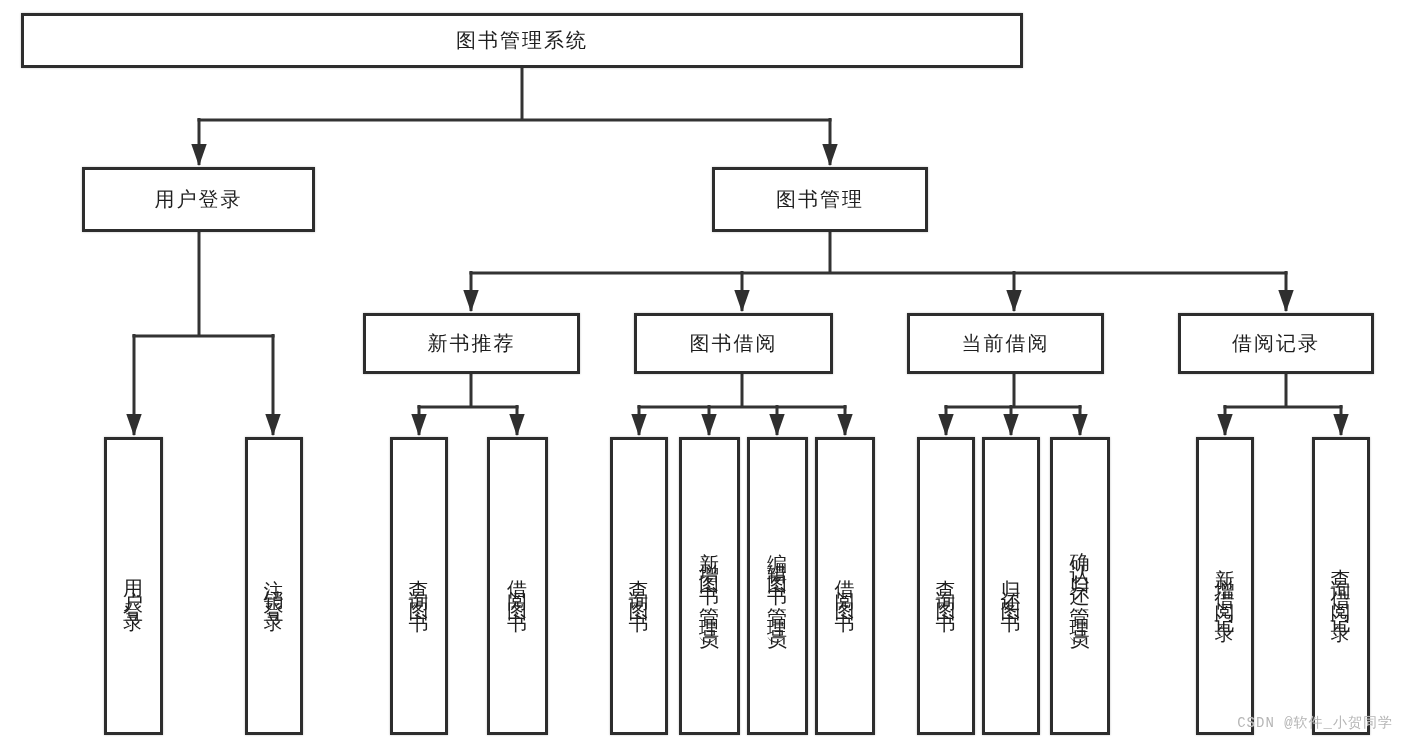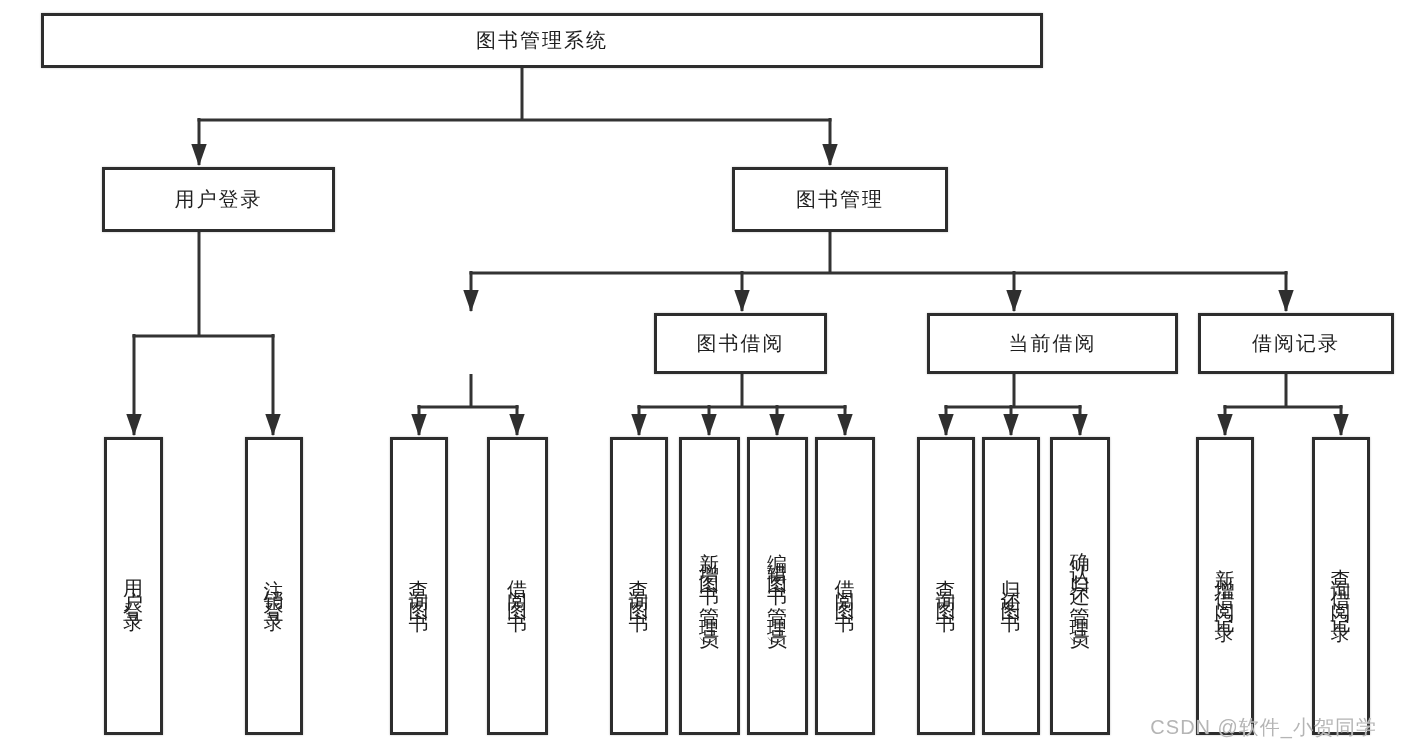--- a/index.html
+++ b/index.html
@@ -19,21 +19,20 @@
     overflow:hidden;
   }
   #connectors{position:absolute;left:0;top:0;width:1405px;height:747px;}
   .node{
     position:absolute;
     box-sizing:border-box;
     border:3px solid var(--border);
     background:#fff;
     display:flex;align-items:center;justify-content:center;
     box-shadow:0 0 2px rgba(0,0,0,0.25);
-    margin-left:20px;
   }
   .node .lbl{
     font-size:20px;
     letter-spacing:2px;
     white-space:nowrap;
   }
   .leaf{
     position:absolute;
     box-sizing:border-box;
     top:437px;height:298px;
@@ -45,26 +44,27 @@
   .leaf .vlbl{
     writing-mode:vertical-rl;
     text-orientation:mixed;
     font-size:20px;
     letter-spacing:11px;
     line-height:1;
     color:var(--text);
   }
   #watermark{
     position:absolute;
-    right:28px;top:714px;
-    font-size:20px;
+    right:12px;top:714px;
+    font-size:14px;
     color:var(--watermark);
     letter-spacing:1px;
     z-index:5;
     text-shadow:0 0 1px rgba(255,255,255,.8);
+    font-family:Liberation Mono, monospace;
   }
 </style>
 </head>
 <body>
 
 <div id="canvas">
 
   <svg id="connectors" viewBox="0 0 1405 747" xmlns="http://www.w3.org/2000/svg">
     <defs>
       <marker id="arw" viewBox="0 0 20 14" refX="19" refY="7" markerUnits="userSpaceOnUse" markerWidth="22" markerHeight="16" orient="auto">
@@ -119,24 +119,27 @@
     <span class="lbl">图书管理系统</span>
   </div>
 
   <div class="node" style="left:82px;top:167px;width:233px;height:65px;">
     <span class="lbl">用户登录</span>
   </div>
   <div class="node" style="left:712px;top:167px;width:216px;height:65px;">
     <span class="lbl">图书管理</span>
   </div>
 
-  <div class="node" style="left:634px;top:313px;width:173px;height:61px;">
+  <div class="node" style="left:363px;top:313px;width:217px;height:61px;">
+    <span class="lbl">新书推荐</span>
+  </div>
+  <div class="node" style="left:634px;top:313px;width:199px;height:61px;">
     <span class="lbl">图书借阅</span>
   </div>
-  <div class="node" style="left:907px;top:313px;width:251px;height:61px;">
+  <div class="node" style="left:907px;top:313px;width:197px;height:61px;">
     <span class="lbl">当前借阅</span>
   </div>
   <div class="node" style="left:1178px;top:313px;width:196px;height:61px;">
     <span class="lbl">借阅记录</span>
   </div>
 
   <div class="leaf" style="left:104px;width:59px;">
     <span class="vlbl">用户登录</span>
   </div>
   <div class="leaf" style="left:245px;width:58px;">

